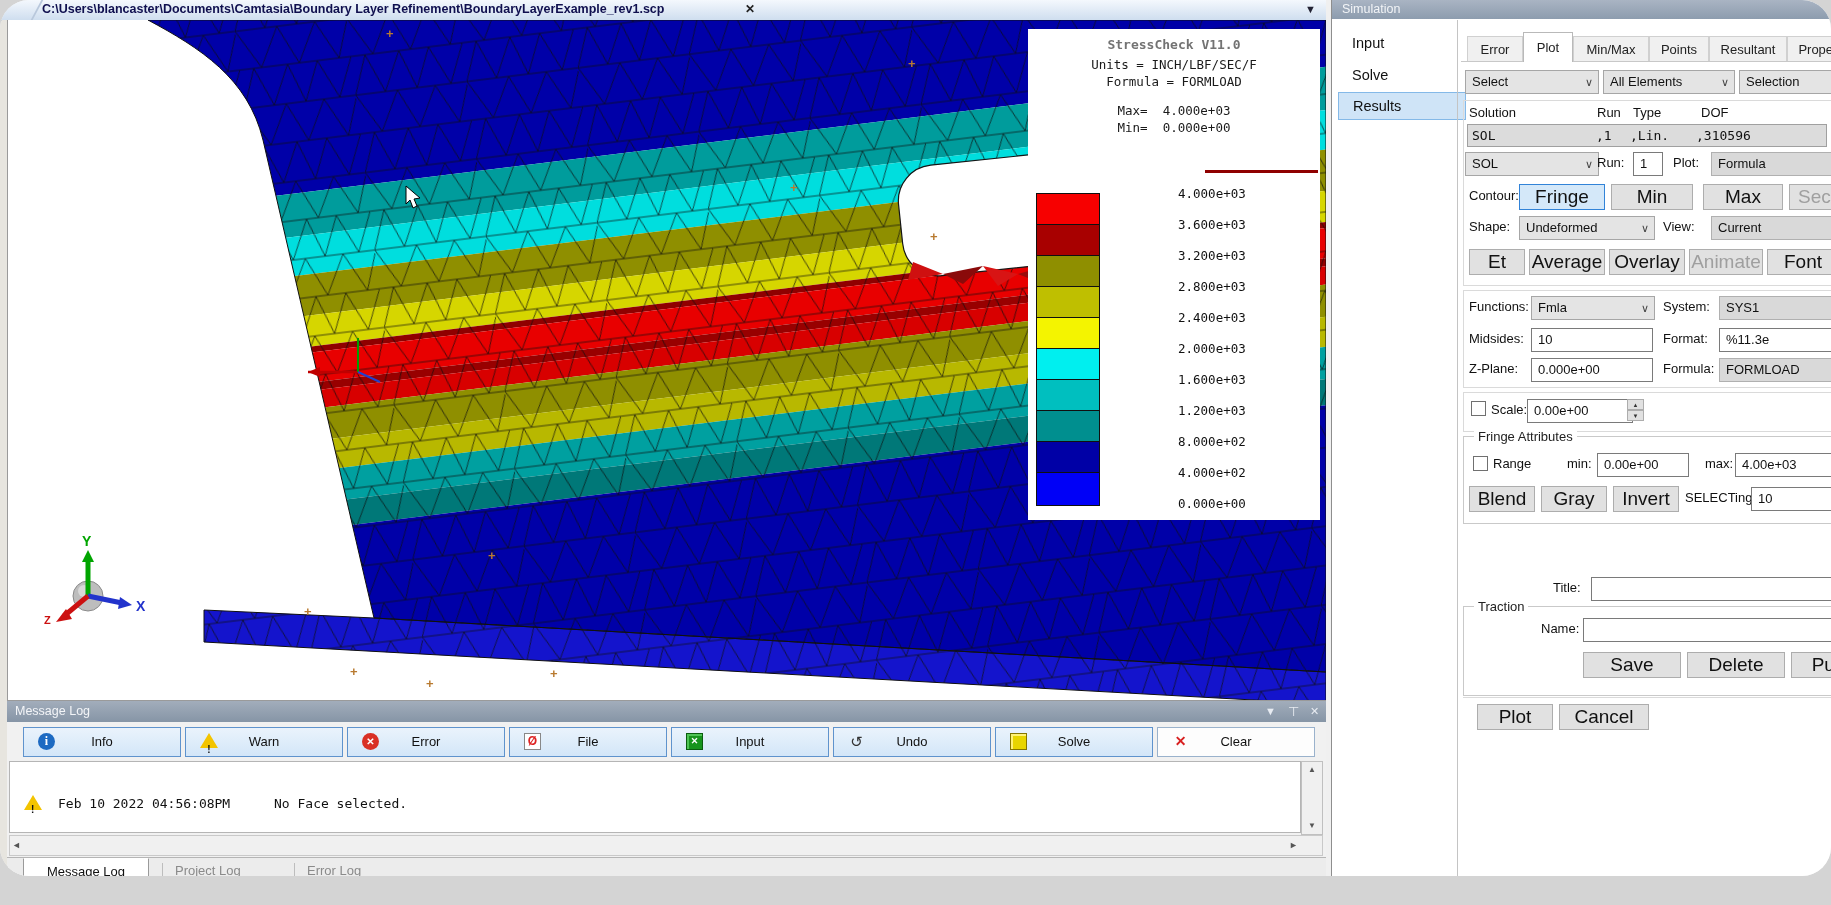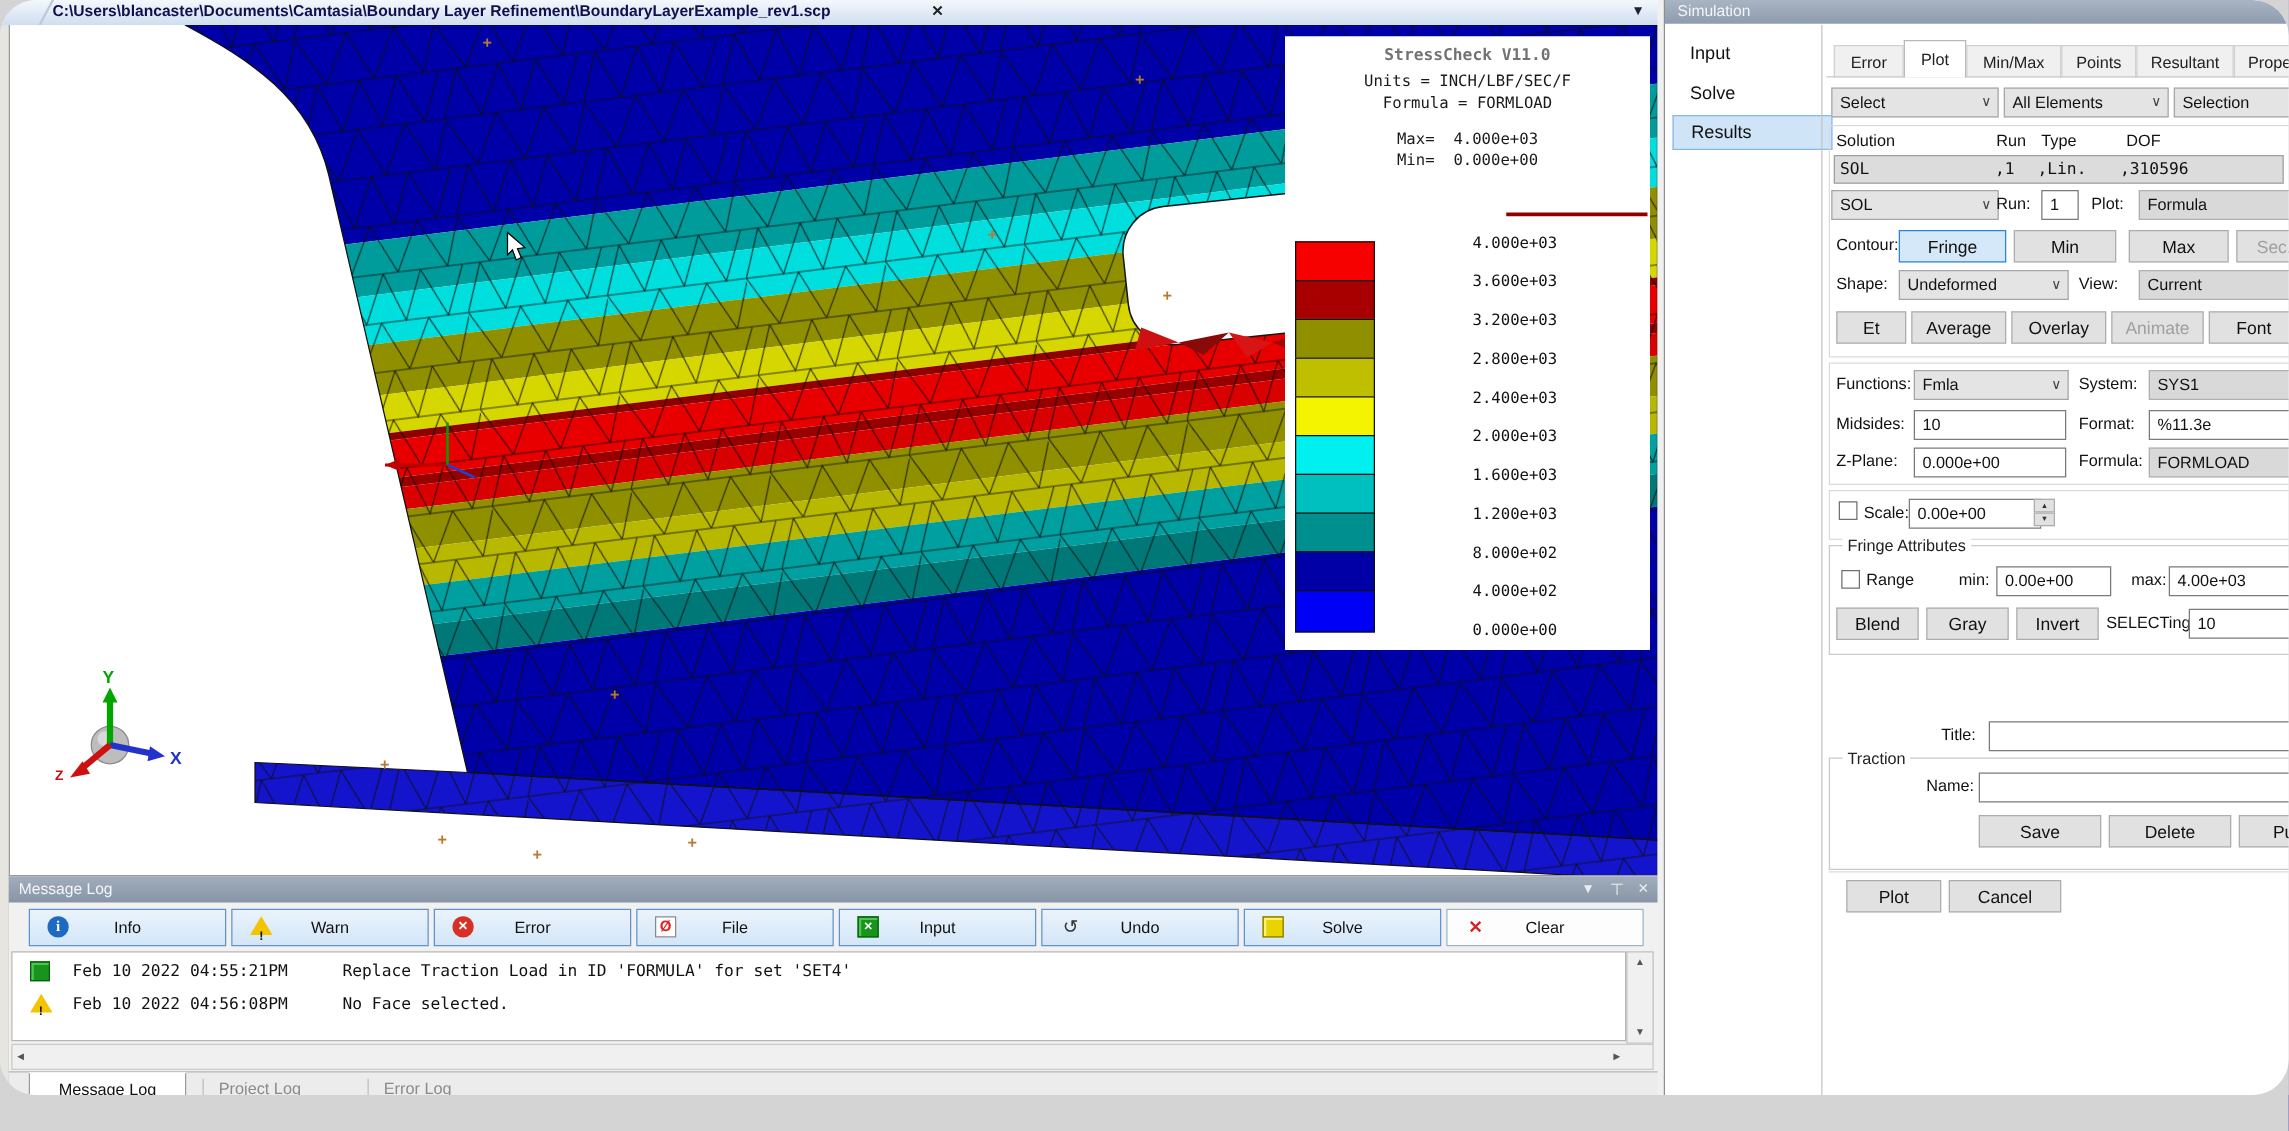--- a/index.html
+++ b/index.html
@@ -33,21 +33,21 @@
   #simmain{left:129px;top:0;width:371px;height:885px;overflow:hidden;}
   .tab{position:absolute;top:6px;height:25px;line-height:25px;text-align:center;font-size:13px;
        background:#f0f0f0;border:1px solid #d0d0d0;border-bottom:none;color:#222;}
   .tab.active{background:#fff;top:2px;height:29px;line-height:29px;border:1px solid #b9b9b9;border-bottom:none;z-index:2;}
   #tabstrip{left:0;top:30px;width:371px;height:31px;}
   #tabline{left:0;top:61px;width:371px;height:1px;background:#c8c8c8;}
   .dd{position:absolute;height:22px;line-height:22px;background:#e4e4e4;border:1px solid #a6a6a6;padding-left:6px;font-size:13px;color:#111;}
   .dd .chev{position:absolute;right:5px;top:0;color:#444;font-size:11px;}
   .grayfield{position:absolute;height:22px;line-height:22px;background:#d9d9d9;border:1px solid #b0b0b0;padding-left:6px;font-size:13px;}
   .wfield{position:absolute;height:22px;line-height:22px;background:#ffffff;border:1px solid #7a7a7a;padding-left:6px;font-size:13px;}
-  .btn{position:absolute;height:24px;line-height:24px;background:#e1e1e1;border:1px solid #adadad;text-align:center;font-size:14px;color:#111;}
+  .btn{position:absolute;height:24px;line-height:24px;background:#e1e1e1;border:1px solid #adadad;text-align:center;font-size:19px;color:#111;}
   .btn.blue{background:#d4e8f9;border:1px solid #3183d8;}
   .btn.disabled{color:#9f9f9f;}
   .lbl{position:absolute;font-size:13px;color:#111;line-height:22px;white-space:nowrap;}
   .secbox{position:absolute;border:1px solid #dadada;}
   .groupbox{position:absolute;border:1px solid #c9c9c9;}
   .grouplabel{position:absolute;top:-8px;left:10px;background:#fff;padding:0 4px;font-size:13px;color:#222;}
   .cb{position:absolute;width:13px;height:13px;background:#fff;border:1px solid #707070;}
   .spin{position:absolute;width:17px;height:24px;}
   .spin div{width:17px;height:11px;background:#e1e1e1;border:1px solid #adadad;font-size:6px;text-align:center;line-height:10px;color:#333;box-sizing:border-box;}
   .mono{font-family:"DejaVu Sans Mono",monospace;}
@@ -384,25 +384,20 @@
     <div class="mlbtn" style="left:988px">
       <span class="mlicon ic-solve"></span>
       <span>Solve</span>
     </div>
     <div class="mlbtn white" style="left:1150px">
       <span class="mlicon ic-clear">✕</span>
       <span>Clear</span>
     </div>
 
     <div class="abs" id="loglist">
-      <div class="logrow" style="top:4px">
-        <span class="licon ic-input" style="position:absolute;display:block"></span>
-        <span class="ts">Feb 10 2022 04:55:21PM</span>
-        <span class="msg">Replace Traction Load in ID 'FORMULA' for set 'SET4'</span>
-      </div>
       <div class="logrow" style="top:30px">
         <span class="licon" style="position:absolute">
           <span class="ic-warn" style="display:block;position:relative">
               <span class="bang">!</span>
             </span>
         </span>
         <span class="ts">Feb 10 2022 04:56:08PM</span>
         <span class="msg">No Face selected.</span>
       </div>
     </div>

